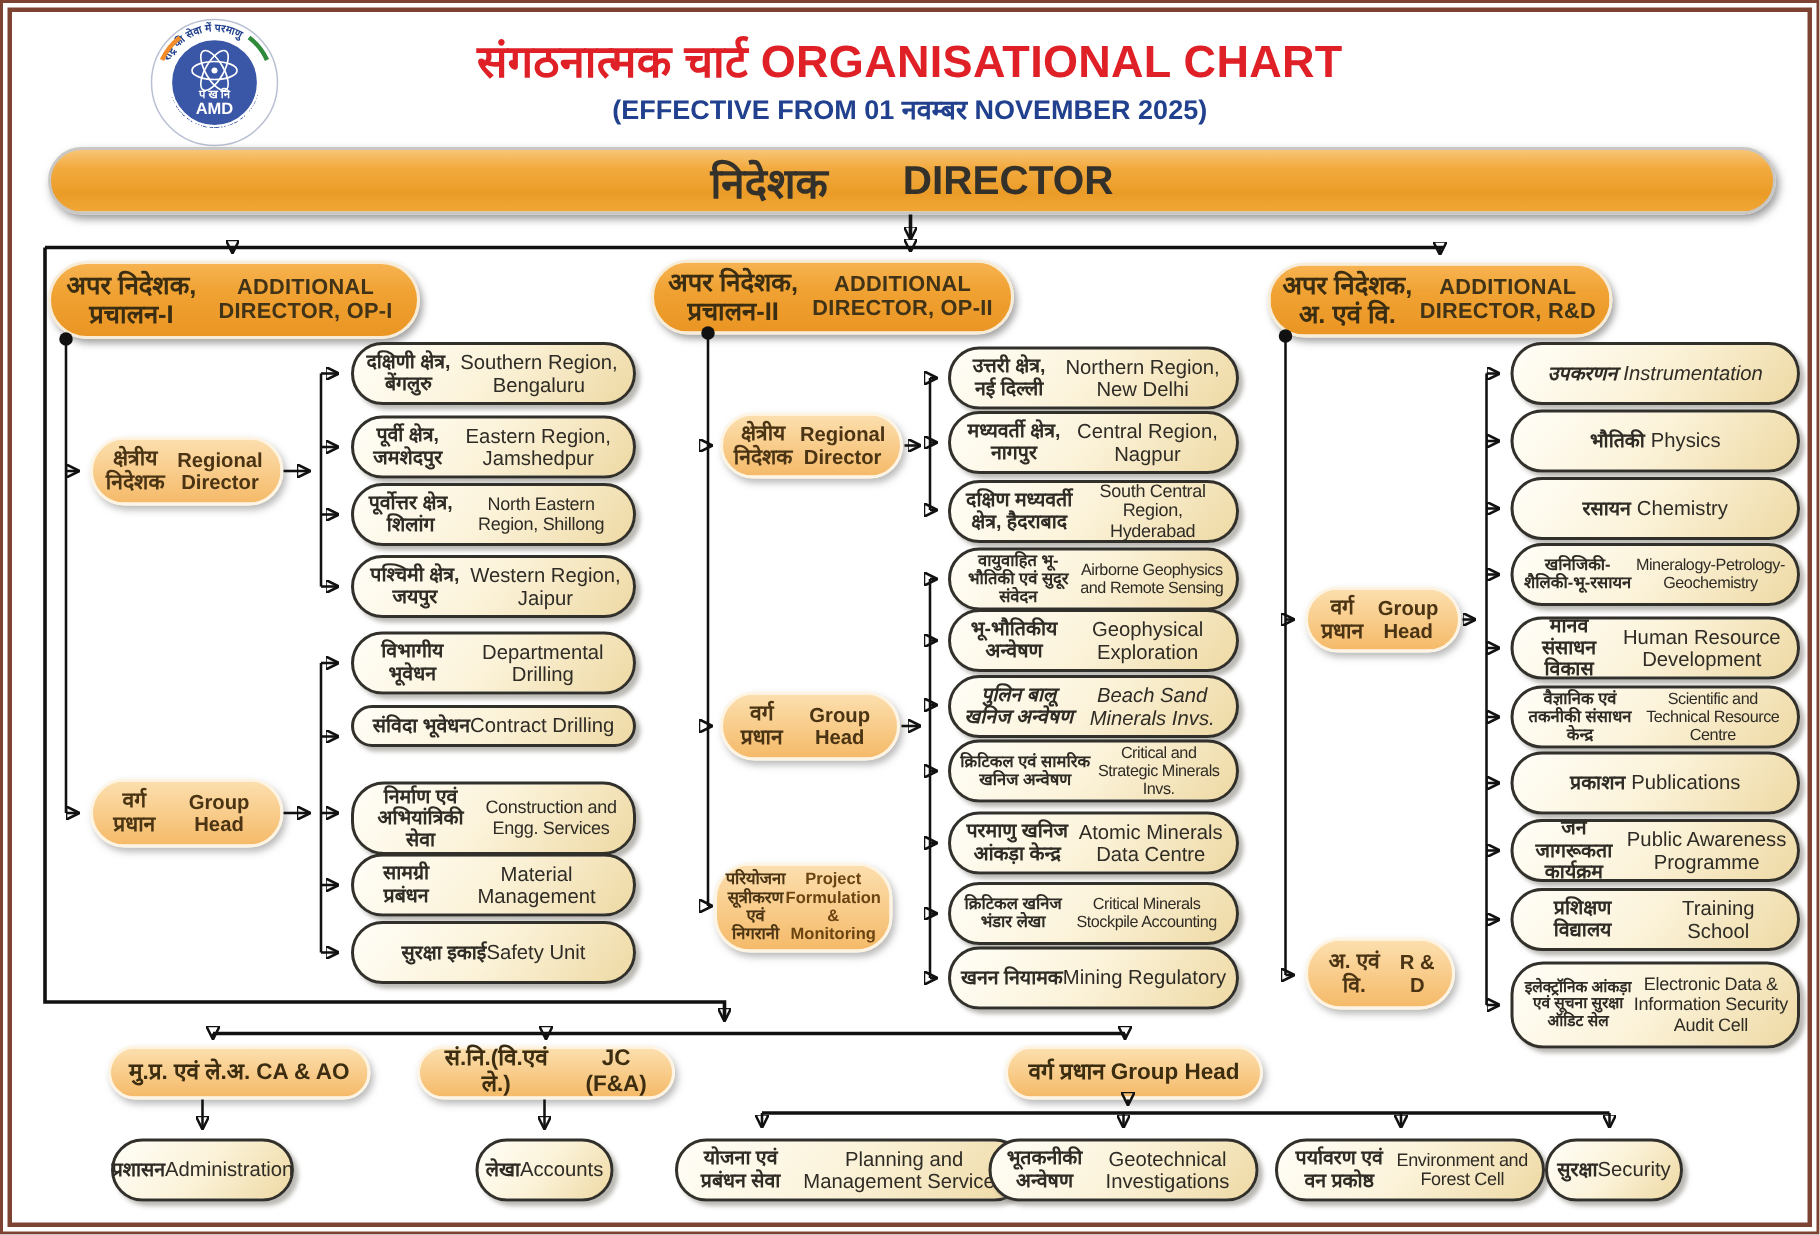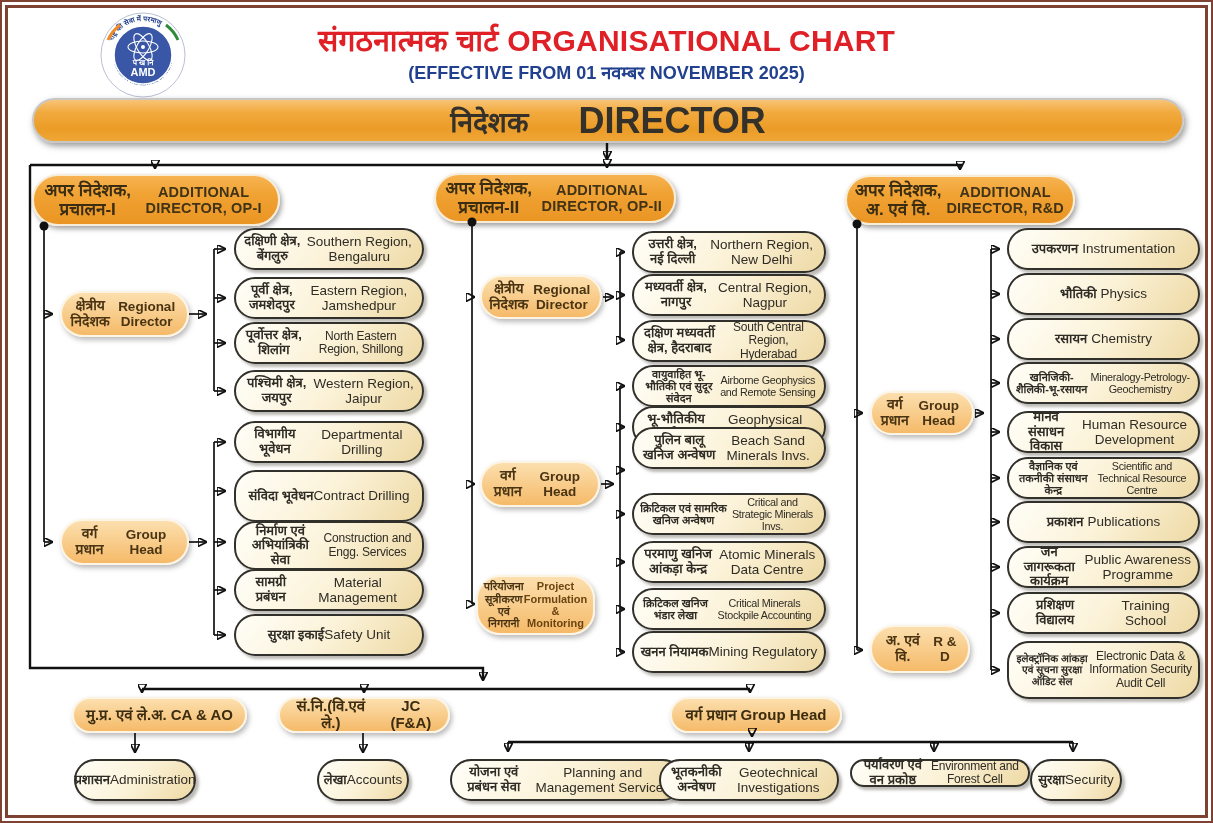--- a/index.html
+++ b/index.html
@@ -11,21 +11,21 @@
   .title{position:absolute;left:0;right:0;top:17px;text-align:center;font-size:30px;font-weight:800;color:#df2127;letter-spacing:.2px;}
   .subtitle{position:absolute;left:0;right:0;top:58px;text-align:center;font-size:18px;font-weight:700;color:#21418f;}
   .logo{position:absolute;left:98px;top:10px;width:86px;height:86px;}
 
   .director{position:absolute;left:30px;top:96px;width:1152px;height:45px;box-sizing:border-box;
             border:2px solid #c9c7c4;border-radius:26px;
             background:linear-gradient(180deg,#f8c476 0%,#f2aa3e 30%,#eb9c27 70%,#f0a636 100%);
             box-shadow:2px 3px 6px rgba(110,110,110,.7);
             display:flex;align-items:center;justify-content:center;gap:10px;color:#34302a;}
   .director .hi{font-size:28px;font-weight:600;}
-  .director .en{font-size:36px;font-weight:800;margin-left:40px;}
+  .director .en{font-size:27px;font-weight:800;margin-left:40px;}
 
   
   .pill{position:absolute;display:flex;align-items:center;justify-content:center;
         text-align:center;line-height:1.12;border-radius:22px;box-sizing:border-box;padding:2px 6px;z-index:5;}
   .lvl1{background:linear-gradient(180deg,#f7b351 0%,#f0a232 40%,#ea9524 100%);
         border:2px solid #f7ecd7;border-radius:26px;box-shadow:2px 3px 5px rgba(105,105,105,.6);}
   .lvl1 .hi{font-size:17px;font-weight:600;color:#3a2d12;}
   .lvl1 .en{font-size:14.5px;font-weight:700;color:#413317;letter-spacing:.2px;}
   .lvl2{background:linear-gradient(180deg,#fcdfae 0%,#f5ba69 100%);
         border:2px solid #fdf4e3;border-radius:24px;box-shadow:2px 3px 5px rgba(120,120,120,.5);}
@@ -147,21 +147,21 @@
       <span class="en">North Eastern Region, Shillong</span>
     </div>
   <div class="pill leaf" style="left:232px;top:368px;width:190px;height:42px;justify-content:space-between;">
       <span class="hi">पश्चिमी क्षेत्र, जयपुर</span>
       <span class="en">Western Region, Jaipur</span>
     </div>
   <div class="pill leaf" style="left:232px;top:419px;width:190px;height:42px;">
       <span class="hi">विभागीय भूवेधन</span>
       <span class="en">Departmental Drilling</span>
     </div>
-  <div class="pill leaf" style="left:232px;top:468px;width:190px;height:52px;">
+  <div class="pill leaf" style="left:232px;top:468px;width:190px;height:28px;">
       <span class="hi">संविदा भूवेधन</span>
       <span class="en">Contract Drilling</span>
     </div>
   <div class="pill leaf cond2" style="left:232px;top:519px;width:190px;height:49px;">
       <span class="hi">निर्माण एवं अभियांत्रिकी सेवा</span>
       <span class="en">Construction and Engg. Services</span>
     </div>
   <div class="pill leaf" style="left:232px;top:567px;width:190px;height:42px;">
       <span class="hi">सामग्री प्रबंधन</span>
       <span class="en">Material Management</span>
@@ -184,42 +184,42 @@
       <span class="en">South Central Region, Hyderabad</span>
     </div>
   <div class="pill leaf cond" style="left:630px;top:363px;width:194px;height:42px;">
       <span class="hi">वायुवाहित भू-भौतिकी एवं सुदूर संवेदन</span>
       <span class="en">Airborne Geophysics and Remote Sensing</span>
     </div>
   <div class="pill leaf" style="left:630px;top:404px;width:194px;height:42px;">
       <span class="hi">भू-भौतिकीय अन्वेषण</span>
       <span class="en">Geophysical Exploration</span>
     </div>
-  <div class="pill leaf" style="left:630px;top:425px;width:194px;height:42px;">
+  <div class="pill leaf" style="left:630px;top:448px;width:194px;height:42px;font-style:italic;">
       <span class="hi">पुलिन बालू खनिज अन्वेषण</span>
       <span class="en">Beach Sand Minerals Invs.</span>
     </div>
   <div class="pill leaf cond" style="left:630px;top:491px;width:194px;height:42px;">
       <span class="hi">क्रिटिकल एवं सामरिक खनिज अन्वेषण</span>
       <span class="en">Critical and Strategic Minerals Invs.</span>
     </div>
   <div class="pill leaf" style="left:630px;top:539px;width:194px;height:42px;">
       <span class="hi">परमाणु खनिज आंकड़ा केन्द्र</span>
       <span class="en">Atomic Minerals Data Centre</span>
     </div>
   <div class="pill leaf cond" style="left:630px;top:586px;width:194px;height:42px;">
       <span class="hi">क्रिटिकल खनिज भंडार लेखा</span>
       <span class="en">Critical Minerals Stockpile Accounting</span>
     </div>
   <div class="pill leaf" style="left:630px;top:629px;width:194px;height:42px;">
       <span class="hi">खनन नियामक</span>
       <span class="en">Mining Regulatory</span>
     </div>
 
-  <div class="pill leaf one" style="left:1005px;top:226px;width:193px;height:42px;">
+  <div class="pill leaf one" style="left:1005px;top:226px;width:193px;height:42px;font-style:italic;">
       <span class="hi">उपकरणन</span>
       <span class="en">Instrumentation</span>
     </div>
   <div class="pill leaf one" style="left:1005px;top:271px;width:193px;height:42px;">
       <span class="hi">भौतिकी</span>
       <span class="en">Physics</span>
     </div>
   <div class="pill leaf one" style="left:1005px;top:316px;width:193px;height:42px;">
       <span class="hi">रसायन</span>
       <span class="en">Chemistry</span>
@@ -262,21 +262,21 @@
       <span class="en">Accounts</span>
     </div>
   <div class="pill leaf" style="left:448px;top:757px;width:234px;height:42px;">
       <span class="hi">योजना एवं प्रबंधन सेवा</span>
       <span class="en">Planning and Management Services</span>
     </div>
   <div class="pill leaf" style="left:657px;top:757px;width:180px;height:42px;">
       <span class="hi">भूतकनीकी अन्वेषण</span>
       <span class="en">Geotechnical Investigations</span>
     </div>
-  <div class="pill leaf cond2" style="left:848px;top:757px;width:180px;height:28px;justify-content:flex-end;">
+  <div class="pill leaf cond2" style="left:848px;top:757px;width:180px;height:42px;justify-content:flex-end;">
       <span class="hi">पर्यावरण एवं वन प्रकोष्ठ</span>
       <span class="en">Environment and Forest Cell</span>
     </div>
   <div class="pill leaf" style="left:1028px;top:757px;width:92px;height:42px;">
       <span class="hi">सुरक्षा</span>
       <span class="en">Security</span>
     </div>
 
   <svg class="wires" width="1213" height="823">
     <defs>

